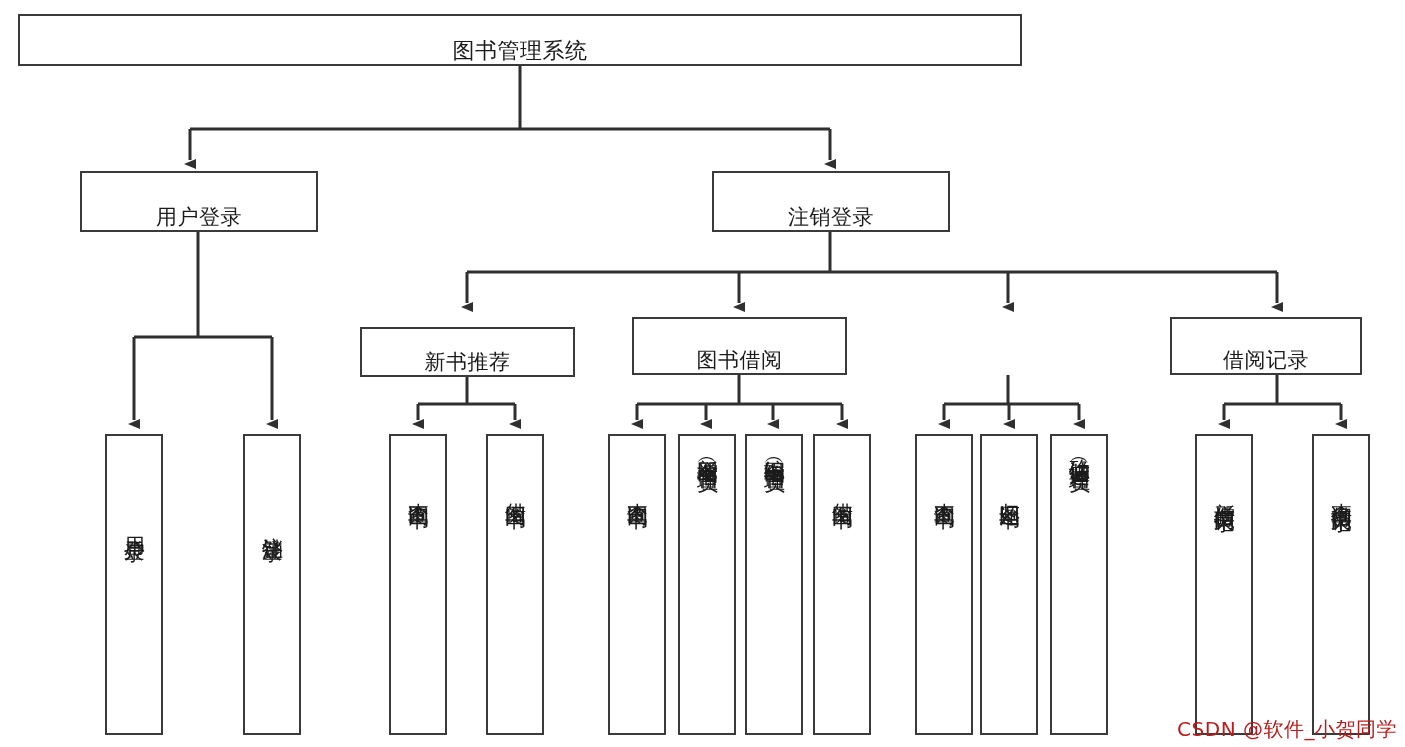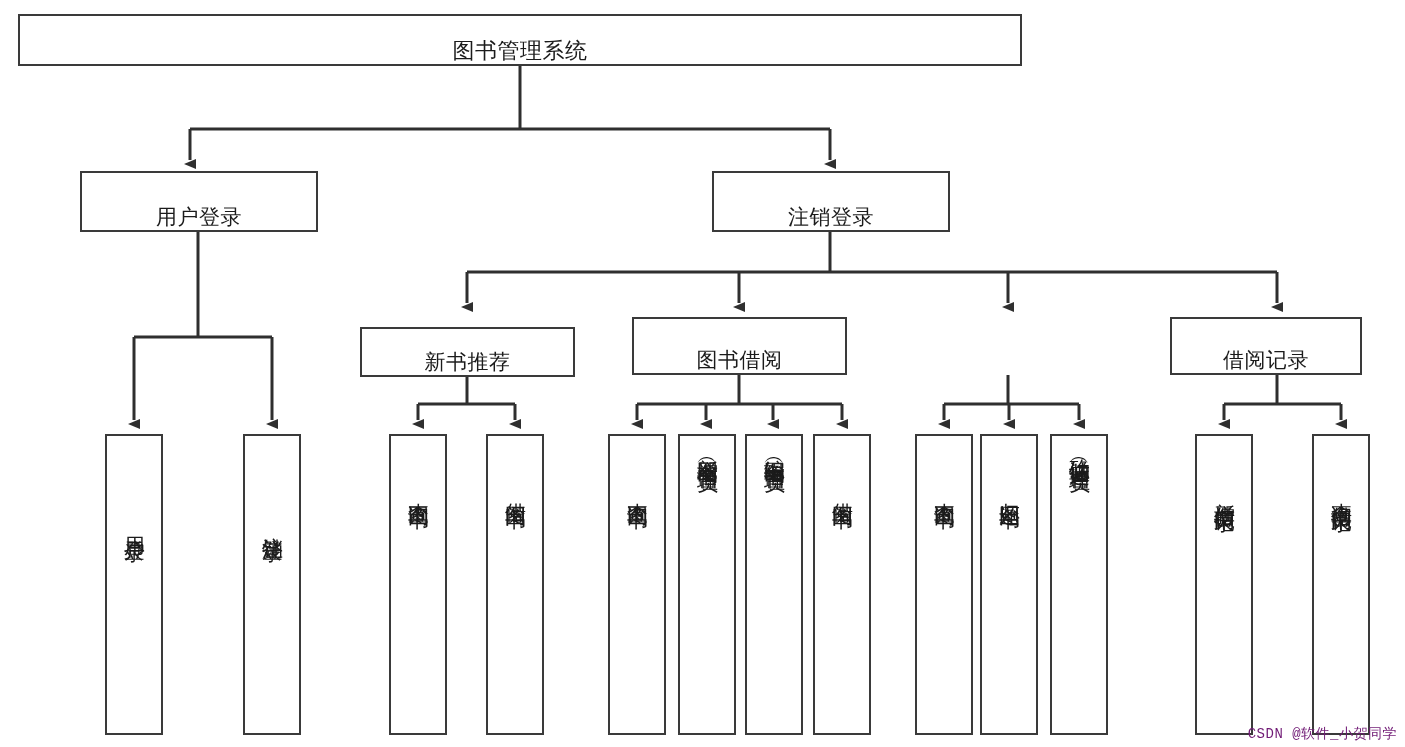--- a/index.html
+++ b/index.html
@@ -62,26 +62,25 @@
   .v-node.mid-text .lbl{
     margin-top:44px;
   }
   .v-node.low-text .lbl{
     margin-top:78px;
   }
   .watermark{
     position:absolute;
     right:8px;
     bottom:4px;
-    font-size:14px;
-    color:#701a75;
+    font-size:20px;
+    color:#b91c1c;
     white-space:nowrap;
     z-index:5;
     letter-spacing:0.5px;
-    font-family:Liberation Mono, monospace;
   }
 </style>
 </head>
 <body>
 
 <div id="canvas">
 
   <svg id="wires" viewBox="0 0 1405 747" xmlns="http://www.w3.org/2000/svg">
     <defs>
       <marker id="arrow" markerWidth="10" markerHeight="12" refX="1" refY="6" orient="auto" markerUnits="userSpaceOnUse">

